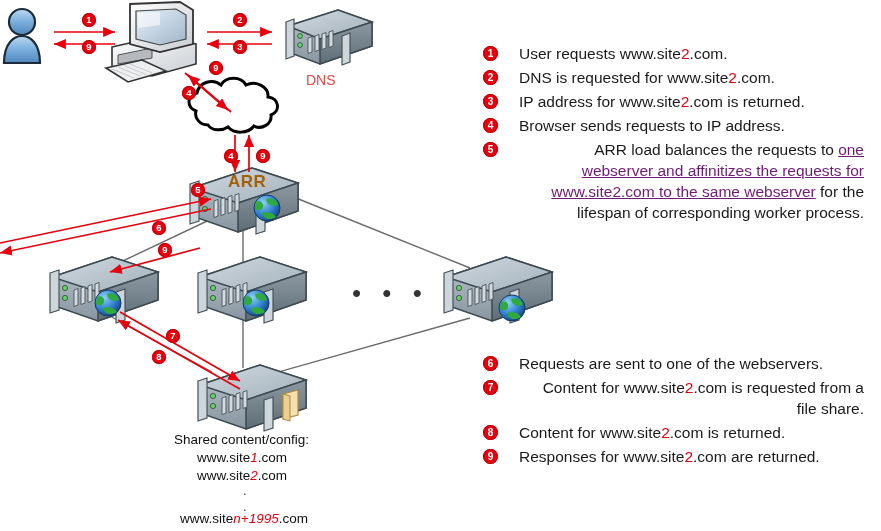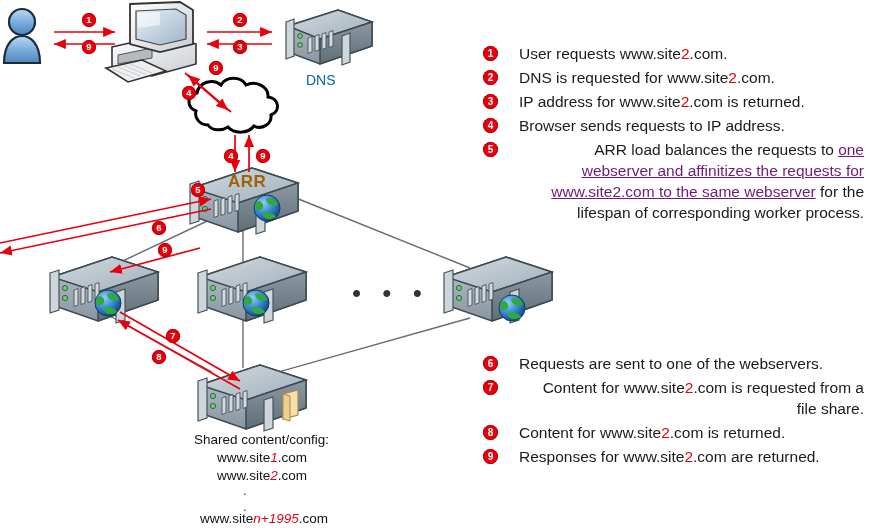--- a/index.html
+++ b/index.html
@@ -68,31 +68,30 @@
   }
 
   #legend-top { left: 483px; top: 43px; }
   #legend-bottom { left: 483px; top: 353px; }
 
   
   .diagram-label {
     position: absolute;
     font-family: "Liberation Sans", sans-serif;
     font-size: 14px;
-    color: #0369a1;
+    color: #ef4444;
     white-space: nowrap;
   }
   .share-label {
     position: absolute;
     font-family: "Liberation Sans", sans-serif;
     font-size: 13.5px;
     color: #111111;
     text-align: center;
     white-space: nowrap;
-    margin-left: 20px;
   }
   .share-label .red-it {
     color: #e8000d;
     font-style: italic;
   }
   .dotline {
     position: absolute;
     font-size: 13px;
     color: #444444;
   }

